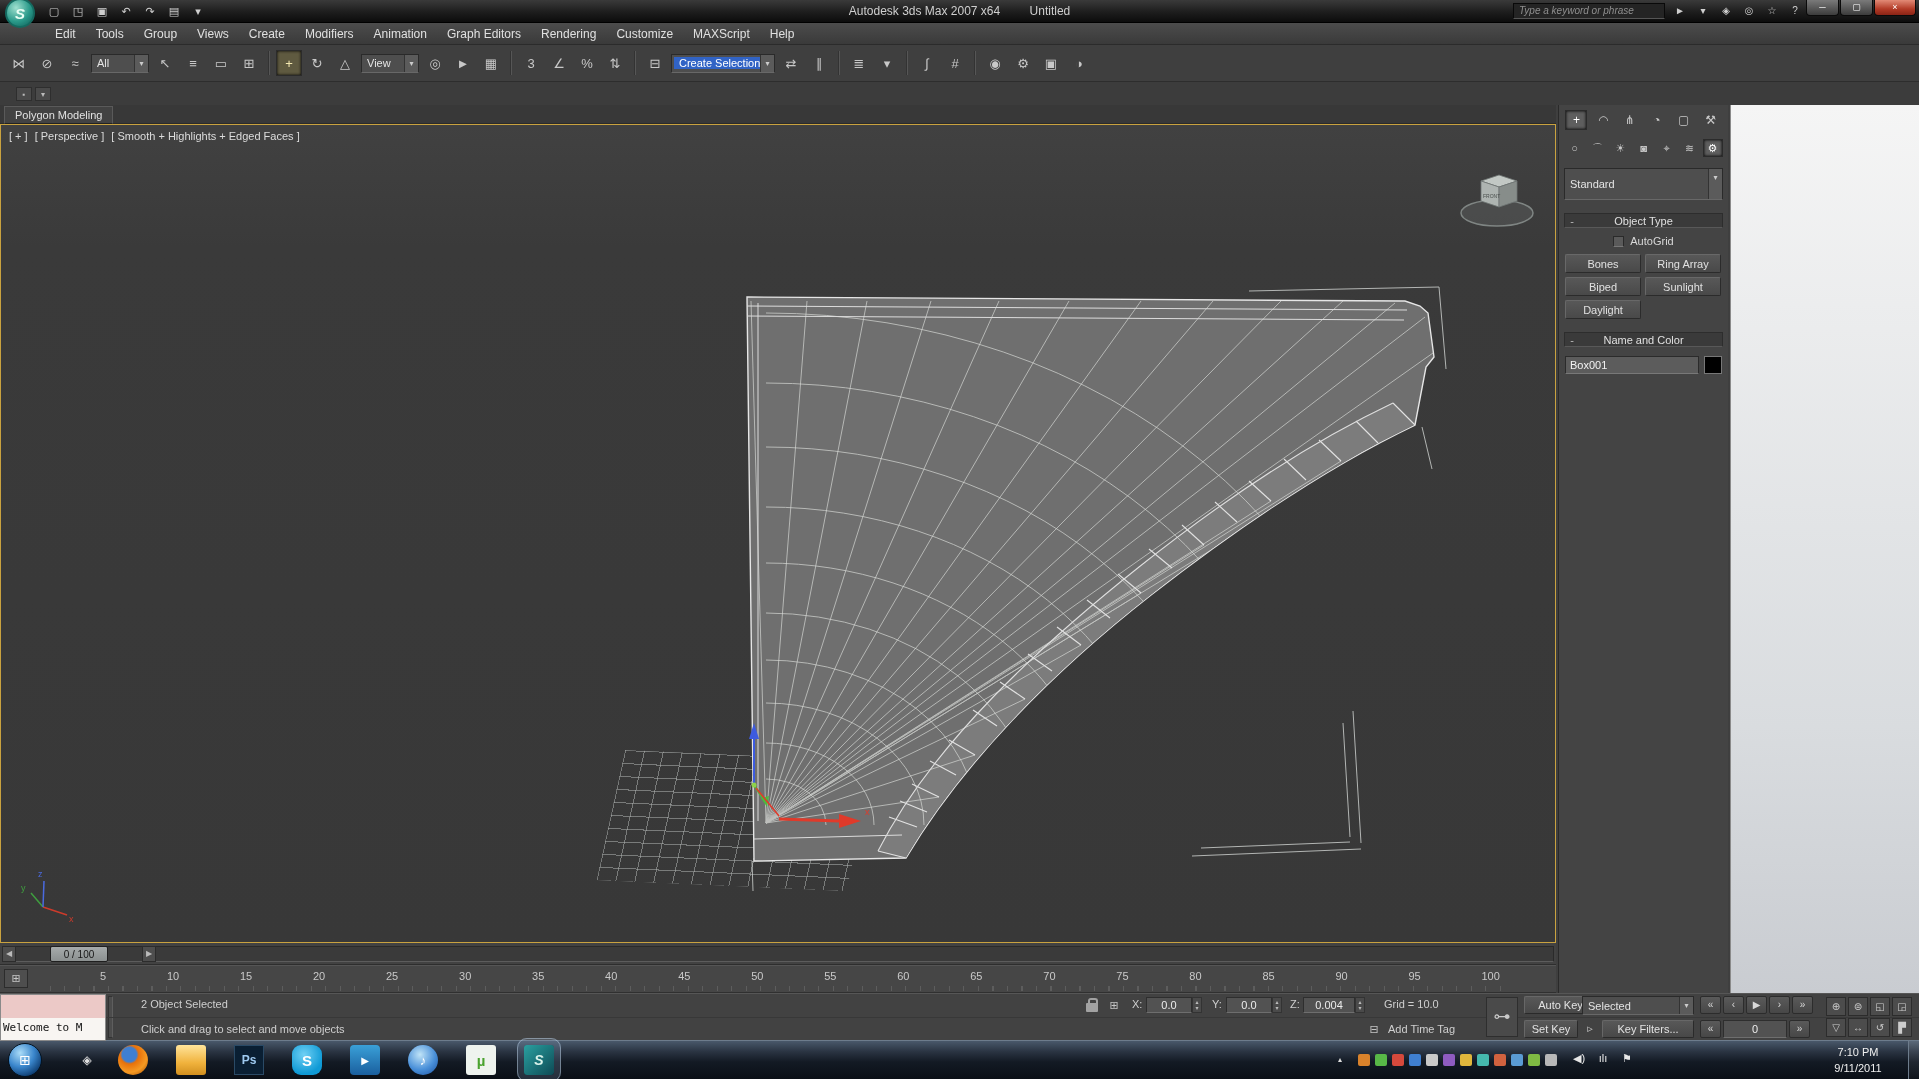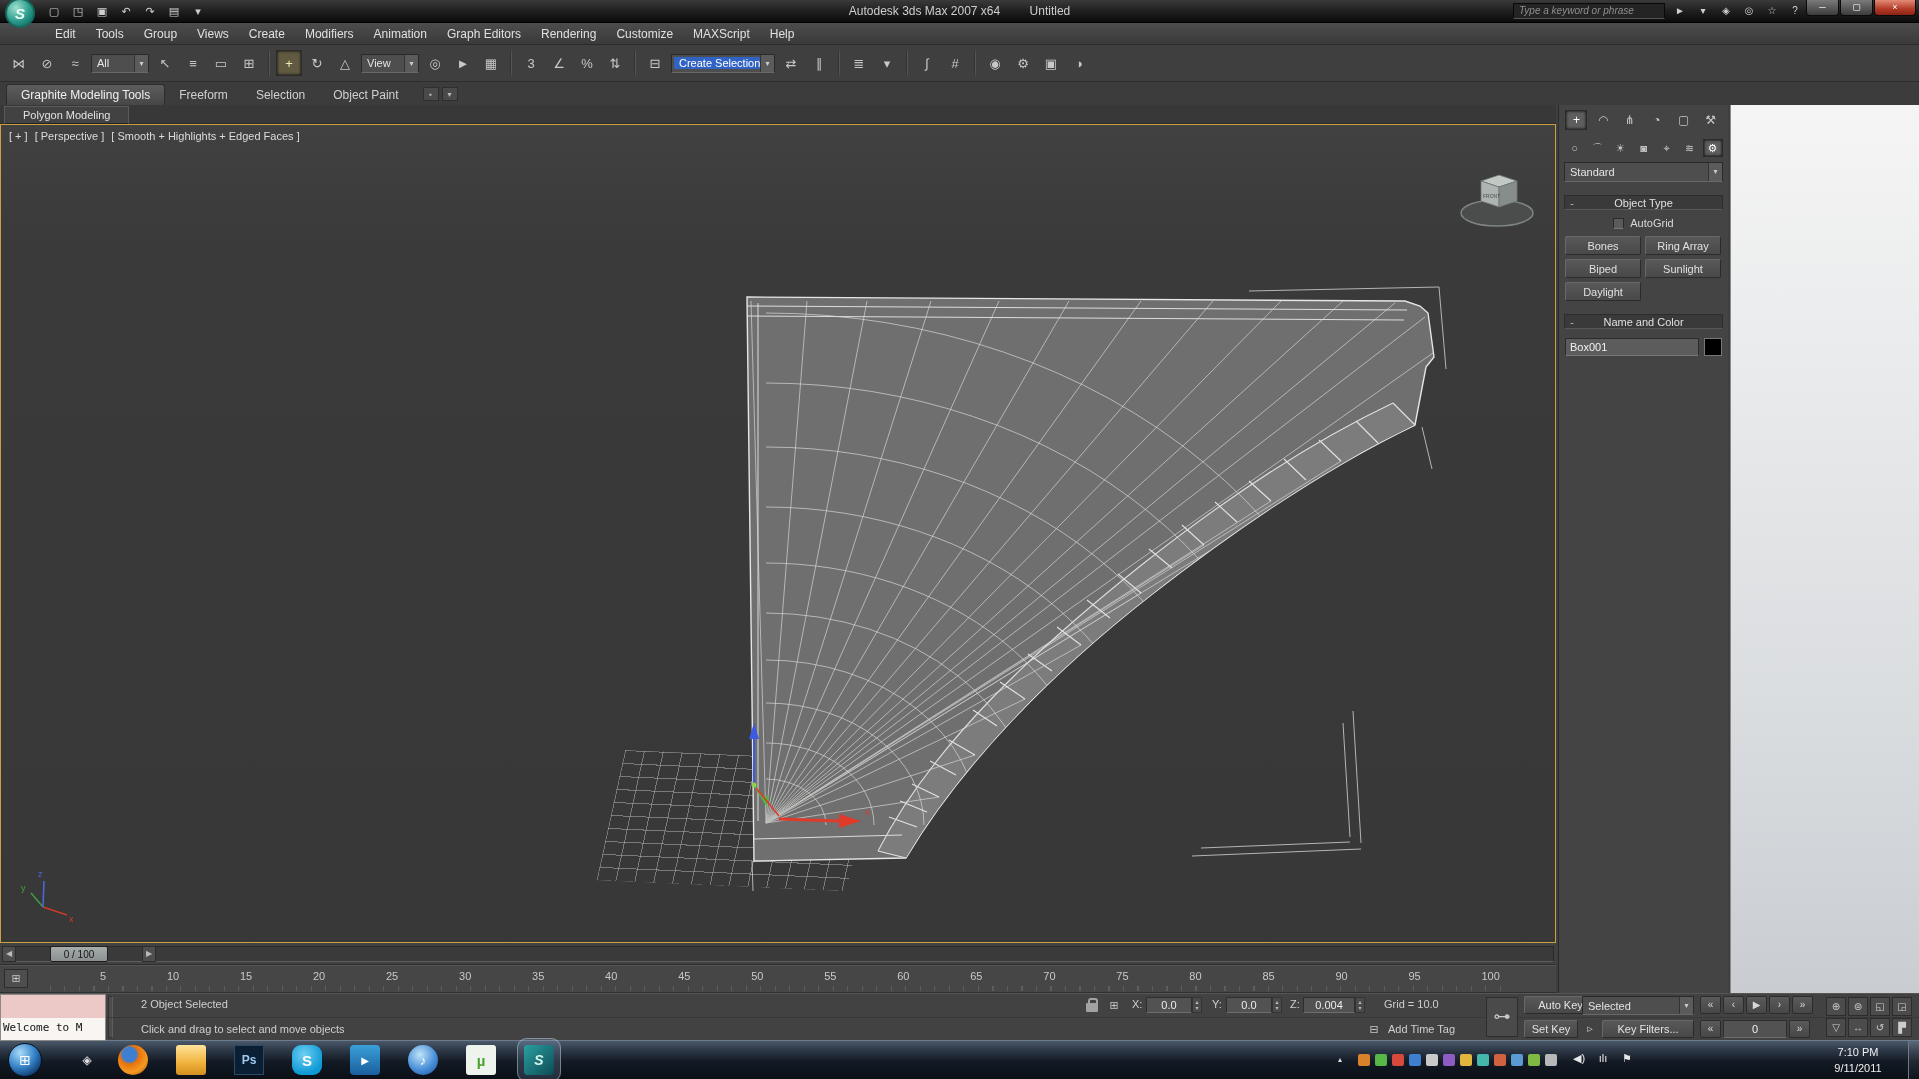--- a/index.html
+++ b/index.html
@@ -42,21 +42,21 @@
   .dd-all{width:58px;}  .dd-view{width:58px;}
   .dd-selset{width:104px;} .dd-selset .dd-label{background:#3163c5;color:#fff;margin:2px 0 2px 2px;}
 
   
   .ribbon-tabs{position:absolute;left:0;top:82px;width:1919px;height:23px;background:#3c3c3c;display:flex;align-items:flex-end;padding-left:6px;}
   .rb-tab{padding:3px 14px;color:#d0d0d0;font-size:12px;}
   .rb-tab.active{background:linear-gradient(#5d5d5d,#464646);border:1px solid #2c2c2c;border-bottom:none;border-radius:3px 3px 0 0;color:#f0f0f0;}
   .rb-extra{display:flex;gap:3px;margin:0 0 4px 10px;}
   .rb-extra span{width:16px;height:14px;line-height:13px;text-align:center;font-size:8px;color:#bbb;background:#4a4a4a;border:1px solid #2e2e2e;}
   .subtab-row{position:absolute;left:0;top:105px;width:1556px;height:19px;background:#383838;border-bottom:1px solid #2b2b2b;}
-  .subtab{position:absolute;left:4px;top:1px;padding:2px 18px;font-size:11px;color:#e2e2e2;background:#424242;border:1px solid #5a5a5a;border-bottom-color:#222;}
+  .subtab{position:absolute;left:4px;top:1px;padding:2px 10px;font-size:11px;color:#e2e2e2;background:#424242;border:1px solid #5a5a5a;border-bottom-color:#222;}
 
   
   .viewport{position:absolute;left:0;top:124px;width:1556px;height:819px;border:1px solid #c9a23f;
     background:linear-gradient(#414141,#3a3a3a 15%,#383838);overflow:hidden;}
   .vp-label{position:absolute;left:8px;top:5px;z-index:4;font-size:11px;color:#dcdcdc;display:flex;gap:7px;}
   .ground-grid{position:absolute;left:622px;top:636px;width:252px;height:130px;z-index:1;opacity:.8;
     background-image:repeating-linear-gradient(to right,rgba(205,210,208,.55) 0 1px,transparent 1px 19px),
                      repeating-linear-gradient(to bottom,rgba(205,210,208,.55) 0 1px,transparent 1px 13px);
     transform:skewX(-10deg) rotate(2.5deg);transform-origin:top right;}
   .scene-svg{position:absolute;left:0;top:0;z-index:2;}
@@ -75,21 +75,21 @@
   .mini-curve-btn{position:absolute;left:4px;top:4px;width:24px;height:19px;background:#4e4e4e;border:1px solid #2c2c2c;
     color:#c6c6c6;font-size:11px;line-height:17px;text-align:center;}
 
   
   .command-panel{position:absolute;left:1558px;top:105px;width:170px;height:888px;background:#444;border-left:1px solid #2a2a2a;padding-top:3px;}
   .cp-row{display:flex;justify-content:space-around;align-items:center;margin:2px 4px 0;}
   .cp-tab,.cp-cat{width:22px;height:20px;line-height:19px;text-align:center;font-size:12px;color:#c8c8c8;border:1px solid transparent;}
   .cp-cat{width:20px;height:18px;line-height:17px;font-size:11px;}
   .cp-tab.active,.cp-cat.active{background:#5e5e5e;border:1px solid #2b2b2b;box-shadow:inset 0 0 3px #000;color:#fff;}
   .cp-row.cats{margin-top:9px;}
-  .cp-select{margin:5px 5px 0;height:20px;}
+  .cp-select{margin:11px 5px 0;height:32px;}
   .rollout{margin:13px 5px 0;height:15px;background:#3a3a3a;border:1px solid #2d2d2d;border-bottom-color:#585858;
     font-size:11px;color:#e0e0e0;display:flex;align-items:center;}
   .rollout .minus{width:14px;text-align:center;color:#bbb;}
   .rollout .r-title{flex:1;text-align:center;padding-right:14px;}
   .autogrid{display:flex;align-items:center;justify-content:center;gap:6px;margin-top:7px;font-size:11px;color:#d8d8d8;}
   .checkbox{width:11px;height:11px;background:#5a5a5a;border:1px solid #2a2a2a;border-bottom-color:#777;}
   .cp-btns{display:flex;flex-wrap:wrap;gap:4px;margin:7px 6px 0;}
   .cp-btn{width:76px;height:19px;background:linear-gradient(#585858,#494949);border:1px solid #686868;border-bottom-color:#2b2b2b;border-right-color:#2b2b2b;
     border-radius:2px;font-size:11px;color:#e0e0e0;text-align:center;line-height:18px;}
   .name-row{display:flex;margin:9px 6px 0;align-items:center;}
@@ -264,26 +264,20 @@
     <div class="tsep" data-name="toolbar-separator"></div>
     <span class="tgroup">
         <span class="tool-ico" data-name="material-editor-icon">◉</span>
         <span class="tool-ico" data-name="render-setup-icon">⚙</span>
         <span class="tool-ico" data-name="rendered-frame-window-icon">▣</span>
         <span class="tool-ico" data-name="render-production-icon">◑</span>
       </span>
   </div>
 
   <div class="ribbon-tabs" data-name="ribbon-tab-bar">
-    <span style="display:flex;align-items:flex-end">
-        <div class="rb-tab active" data-name="tab-graphite-modeling-tools">Graphite Modeling Tools</div>
-        <div class="rb-tab" data-name="tab-freeform">Freeform</div>
-        <div class="rb-tab" data-name="tab-selection">Selection</div>
-        <div class="rb-tab" data-name="tab-object-paint">Object Paint</div>
-      </span>
     <span class="rb-extra">
         <span data-name="ribbon-pin-icon">▪</span>
         <span data-name="ribbon-minimize-icon">▾</span>
       </span>
   </div>
   <div class="subtab-row" data-name="ribbon-subtab-row">
     <div class="subtab" data-name="tab-polygon-modeling">Polygon Modeling</div>
   </div>
 
   <div class="viewport" data-name="perspective-viewport">

